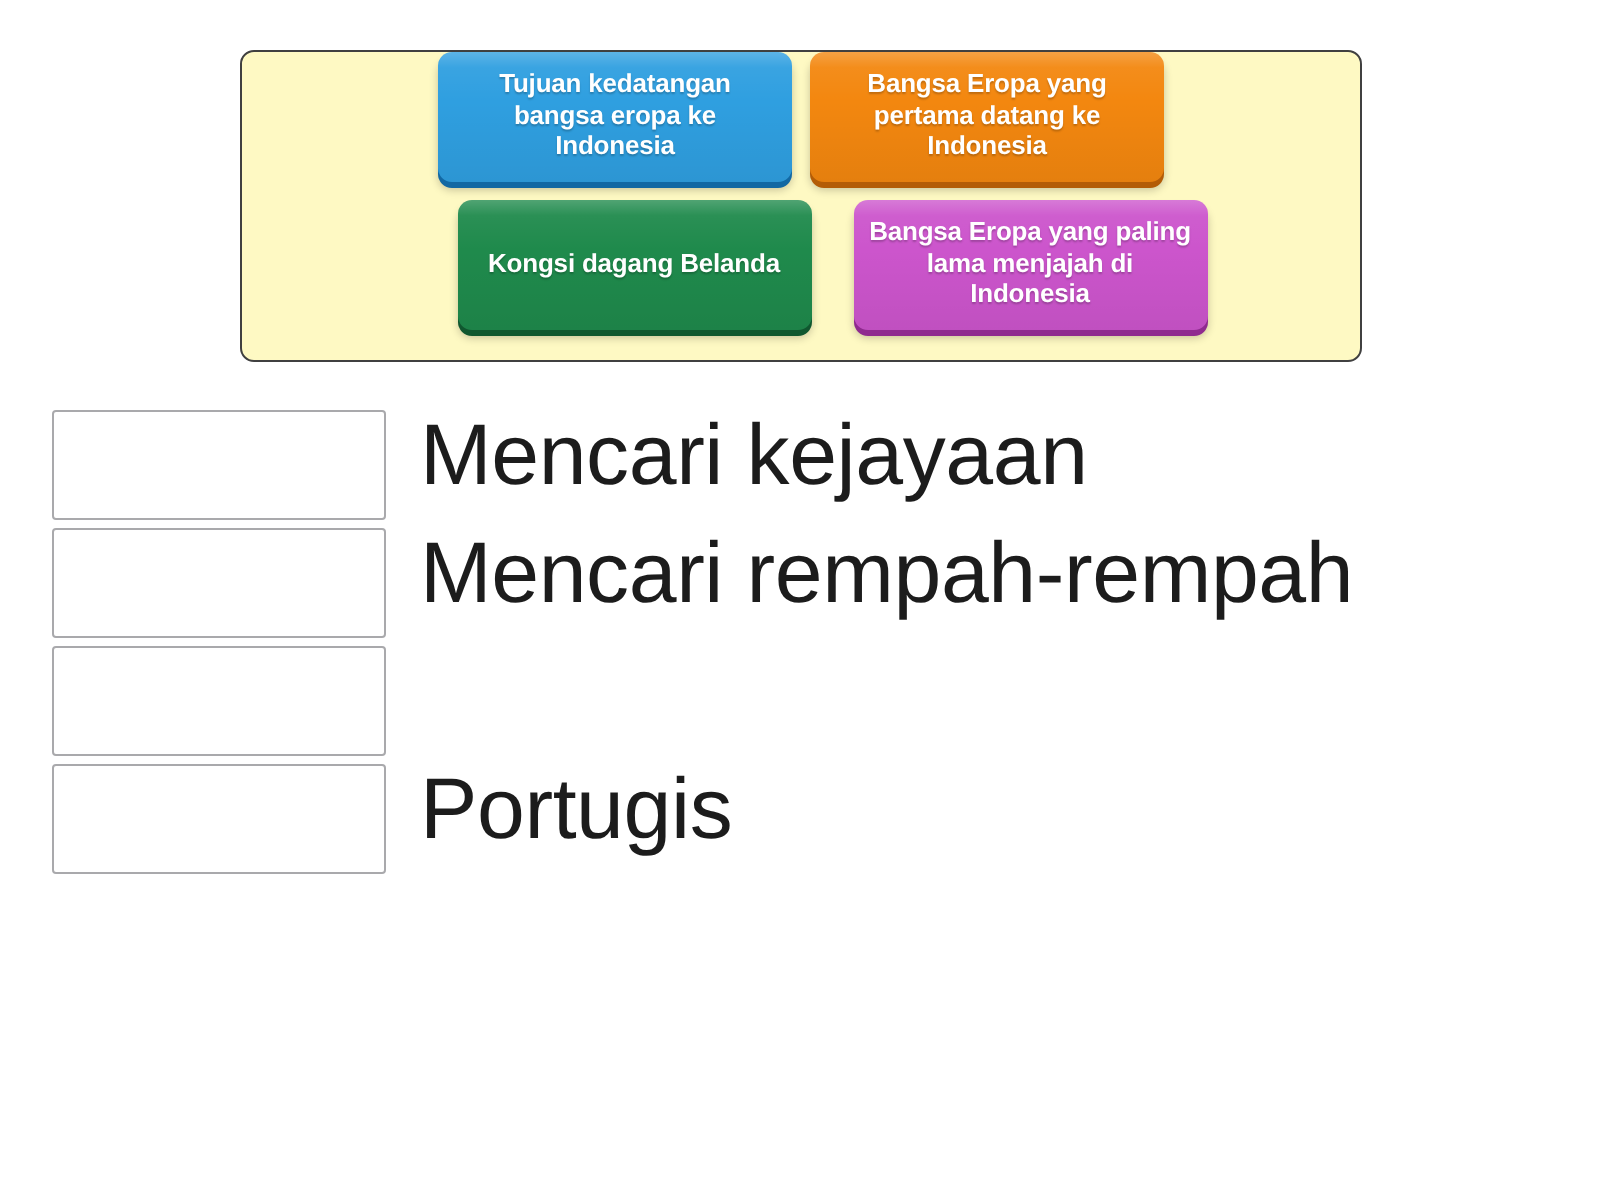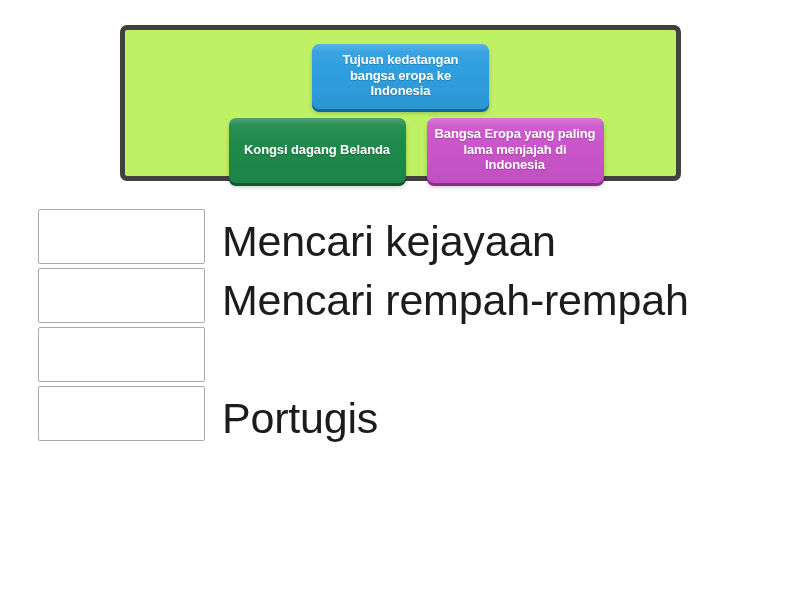--- a/index.html
+++ b/index.html
@@ -21,24 +21,24 @@
     background: #ffffff;
   }
 
   
   .tile-tray {
     position: absolute;
     left: 120px;
     top: 25px;
     width: 561px;
     height: 156px;
-    background: #bef264;
-    border: 5px solid #404040;
+    background: #fef9c3;
+    border: 1px solid #404040;
     border-radius: 7px;
-    padding: 14px 0 0 0;
+    padding: 0 0 0 0;
   }
 
   .tile-row {
     display: flex;
     justify-content: center;
     align-items: flex-start;
     gap: 9px;
     width: 100%;
   }
   .tile-row.row-2 { margin-top: 9px; }
@@ -78,23 +78,23 @@
   
   .answers {
     position: absolute;
     left: 0;
     top: 205px;
     width: 800px;
   }
 
   .answer-row {
     display: flex;
-    align-items: flex-end;
+    align-items: flex-start;
     height: 59px;
-    padding-left: 38px;
+    padding-left: 26px;
   }
 
   .drop-zone {
     width: 167px;
     height: 55px;
     min-width: 167px;
     background: #ffffff;
     border: 1px solid #a9a9ac;
     border-radius: 2px;
   }
@@ -116,20 +116,23 @@
 
   <div class="tile-tray">
 
     <div class="tile-row row-1">
 
       <div class="tile tile-blue">
         <span>Tujuan kedatangan bangsa eropa ke Indonesia</span>
       </div>
 
 
+      <div class="tile tile-orange">
+        <span>Bangsa Eropa yang pertama datang ke Indonesia</span>
+      </div>
 
     </div>
 
     <div class="tile-row row-2">
 
       <div class="tile tile-green">
         <span>Kongsi dagang Belanda</span>
       </div>
 
       <div class="tile tile-purple">

